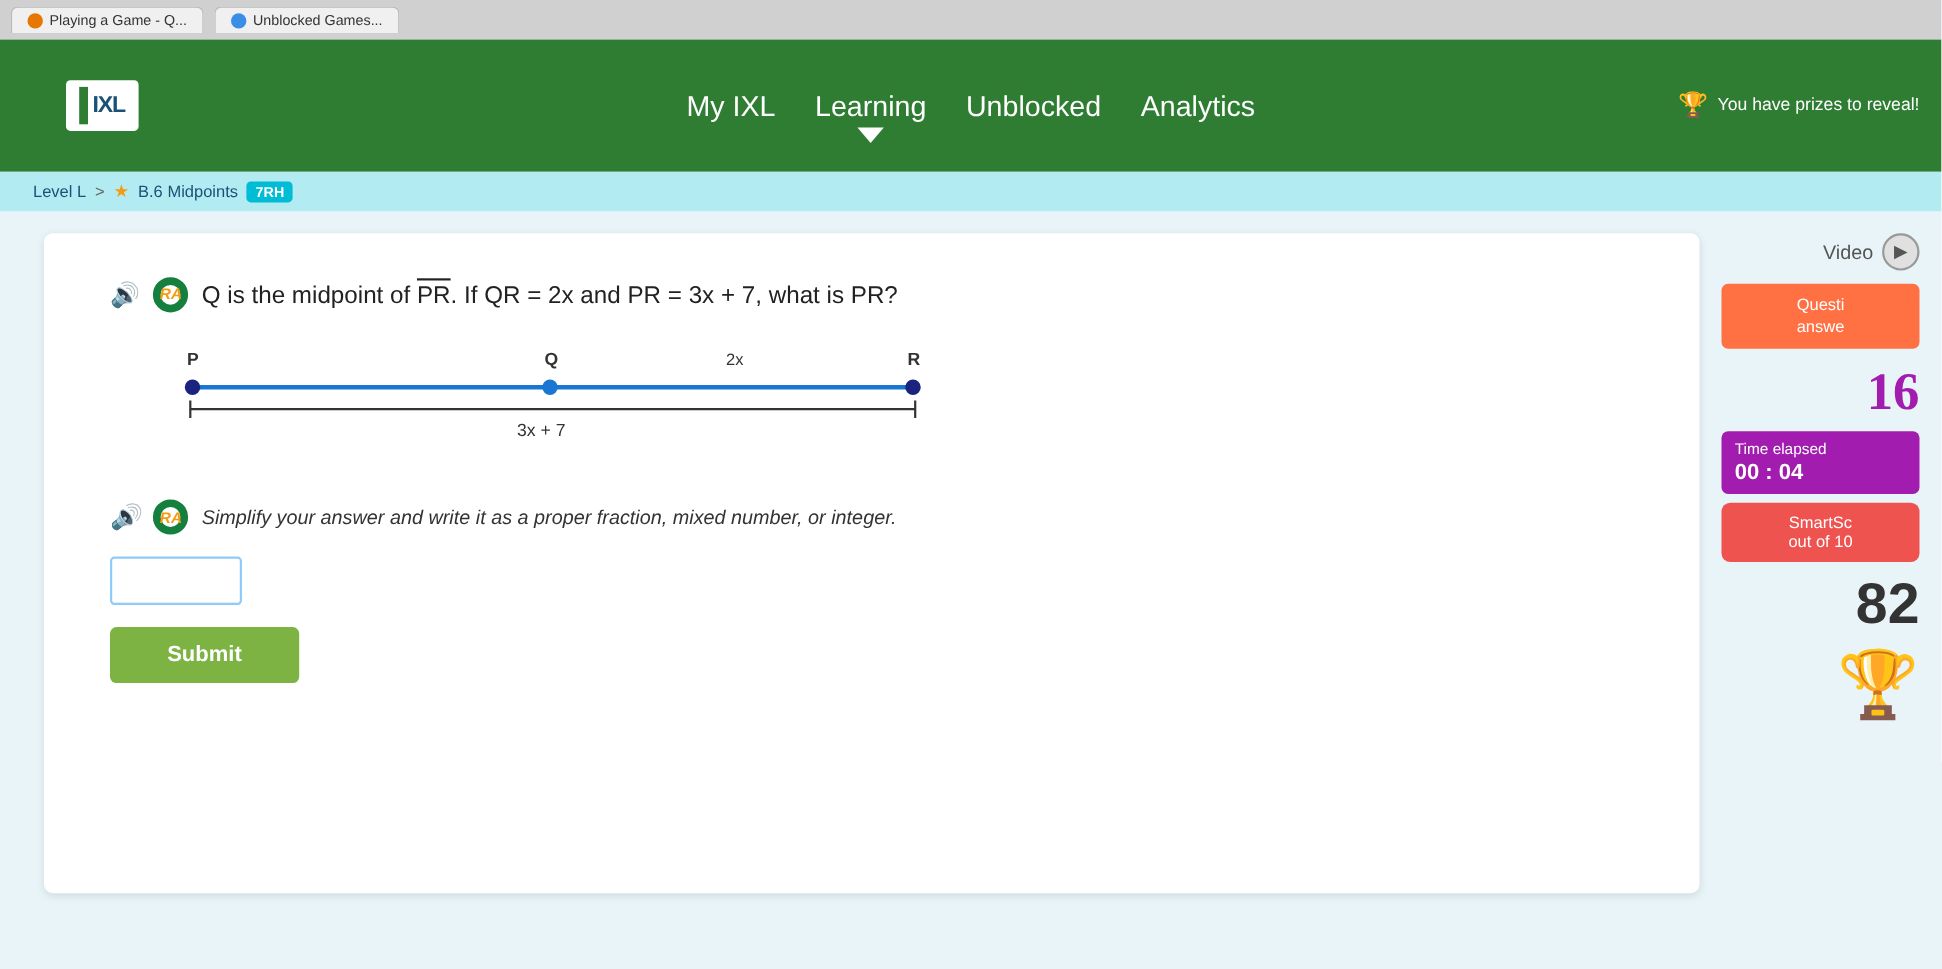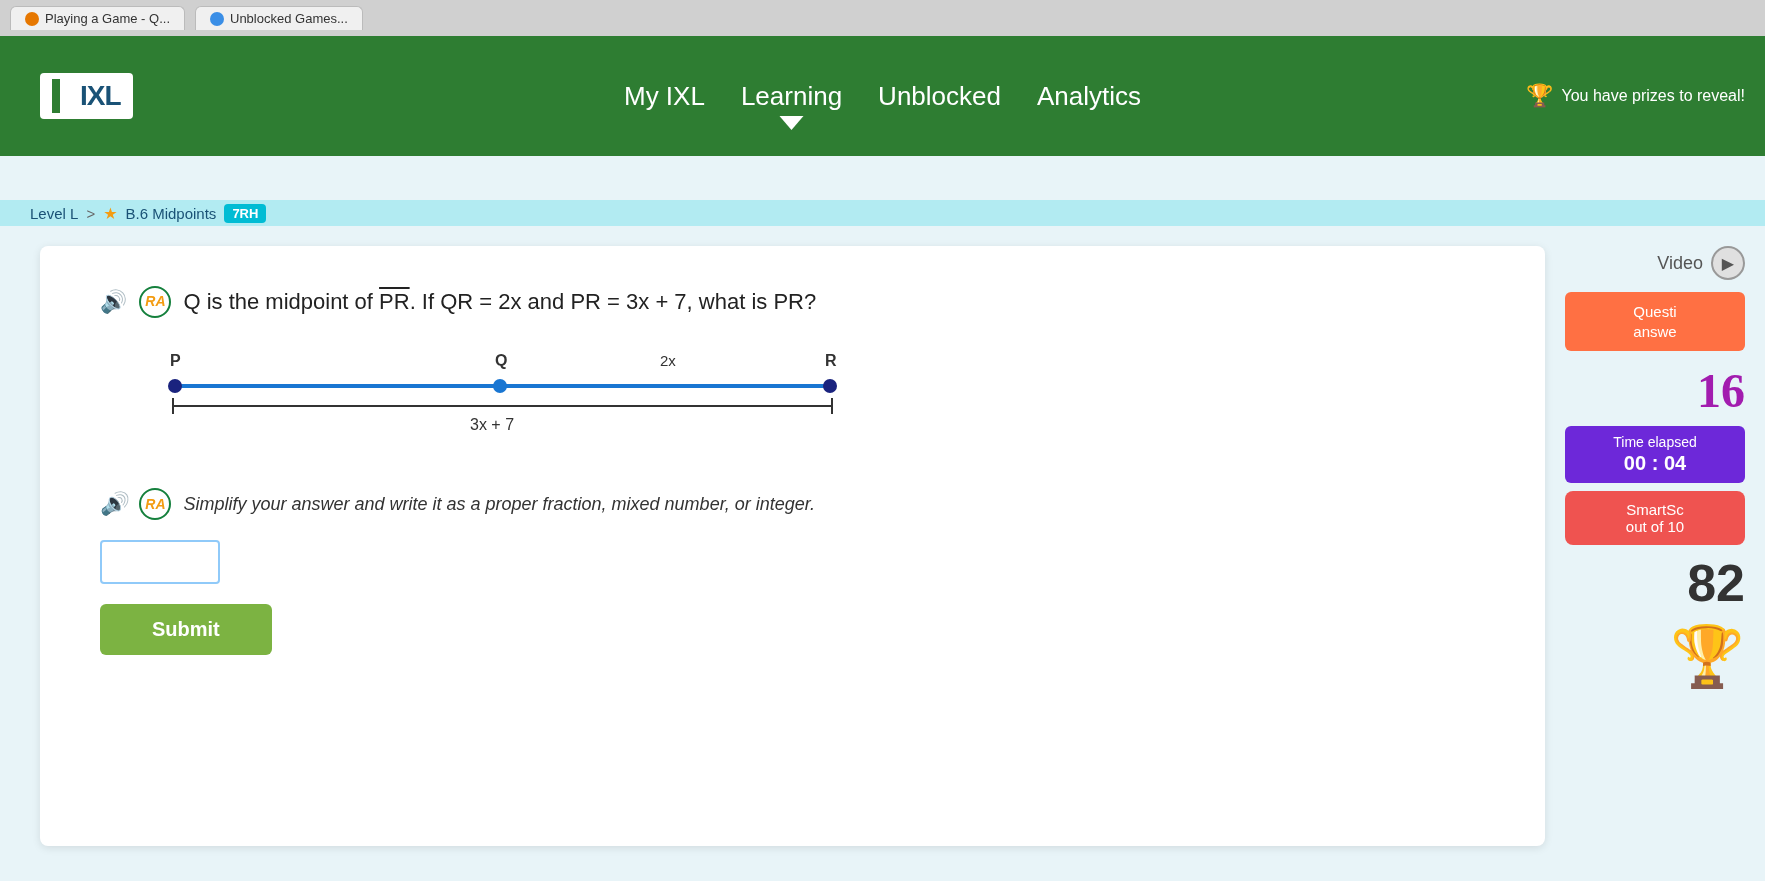--- a/index.html
+++ b/index.html
@@ -44,27 +44,28 @@
       height: 120px;
       display: flex;
       align-items: center;
       padding: 0 40px;
       position: relative;
     }
     .ixl-logo {
       background: white;
       border-radius: 4px;
       padding: 6px 12px;
-      font-size: 28px;
+      font-size: 21px;
       font-weight: 900;
       color: #1a5276;
       display: flex;
       align-items: center;
-      gap: 18px;
+      gap: 2px;
       letter-spacing: -1px;
+      margin-left: 20px;
     }
     .ixl-logo .bar {
       width: 8px;
       height: 34px;
       background: #2e7d32;
       margin-right: 2px;
     }
     .ixl-nav {
       display: flex;
       gap: 36px;
@@ -102,28 +103,27 @@
       color: white;
       font-size: 16px;
     }
     .trophy-icon {
       font-size: 22px;
     }
 
     
     .breadcrumb-bar {
       background: #b2ebf2;
-      height: 26px;
+      height: 36px;
       display: flex;
       align-items: center;
       padding: 0 30px;
       gap: 8px;
       font-size: 15px;
       color: #333;
-      margin-top: 44px;
     }
     .breadcrumb-sep { color: #666; }
     .breadcrumb-star { color: #f39c12; font-size: 16px; }
     .breadcrumb-link { color: #1a5276; cursor: pointer; }
     .breadcrumb-badge {
       background: #00bcd4;
       color: white;
       padding: 2px 8px;
       border-radius: 4px;
       font-size: 13px;
@@ -156,21 +156,21 @@
       display: flex;
       align-items: center;
       gap: 12px;
       line-height: 1.4;
     }
     .speaker-icon { font-size: 22px; color: #555; cursor: pointer; }
     .ra-icon {
       width: 32px;
       height: 32px;
       border-radius: 50%;
-      border: 2px solid #15803d;
+      border: 7px solid #15803d;
       display: flex;
       align-items: center;
       justify-content: center;
       font-size: 14px;
       color: #f39c12;
       font-style: italic;
       font-weight: bold;
     }
     .overline { text-decoration: overline; }
 
@@ -260,26 +260,25 @@
     .score-number {
       font-size: 48px;
       font-weight: bold;
       color: #a21caf;
       text-align: right;
       margin-top: 4px;
       font-family: Liberation Serif, serif;
     }
 
     .time-box {
-      background: #6d28d9;
+      background: #a21caf;
       color: white;
       border-radius: 6px;
-      padding: 8px 0;
+      padding: 8px 12px;
       font-size: 14px;
-      text-align: center;
     }
     .time-value {
       font-size: 20px;
       font-weight: bold;
       margin-top: 2px;
     }
 
     .smartscore-box {
       background: #ef5350;
       color: white;

